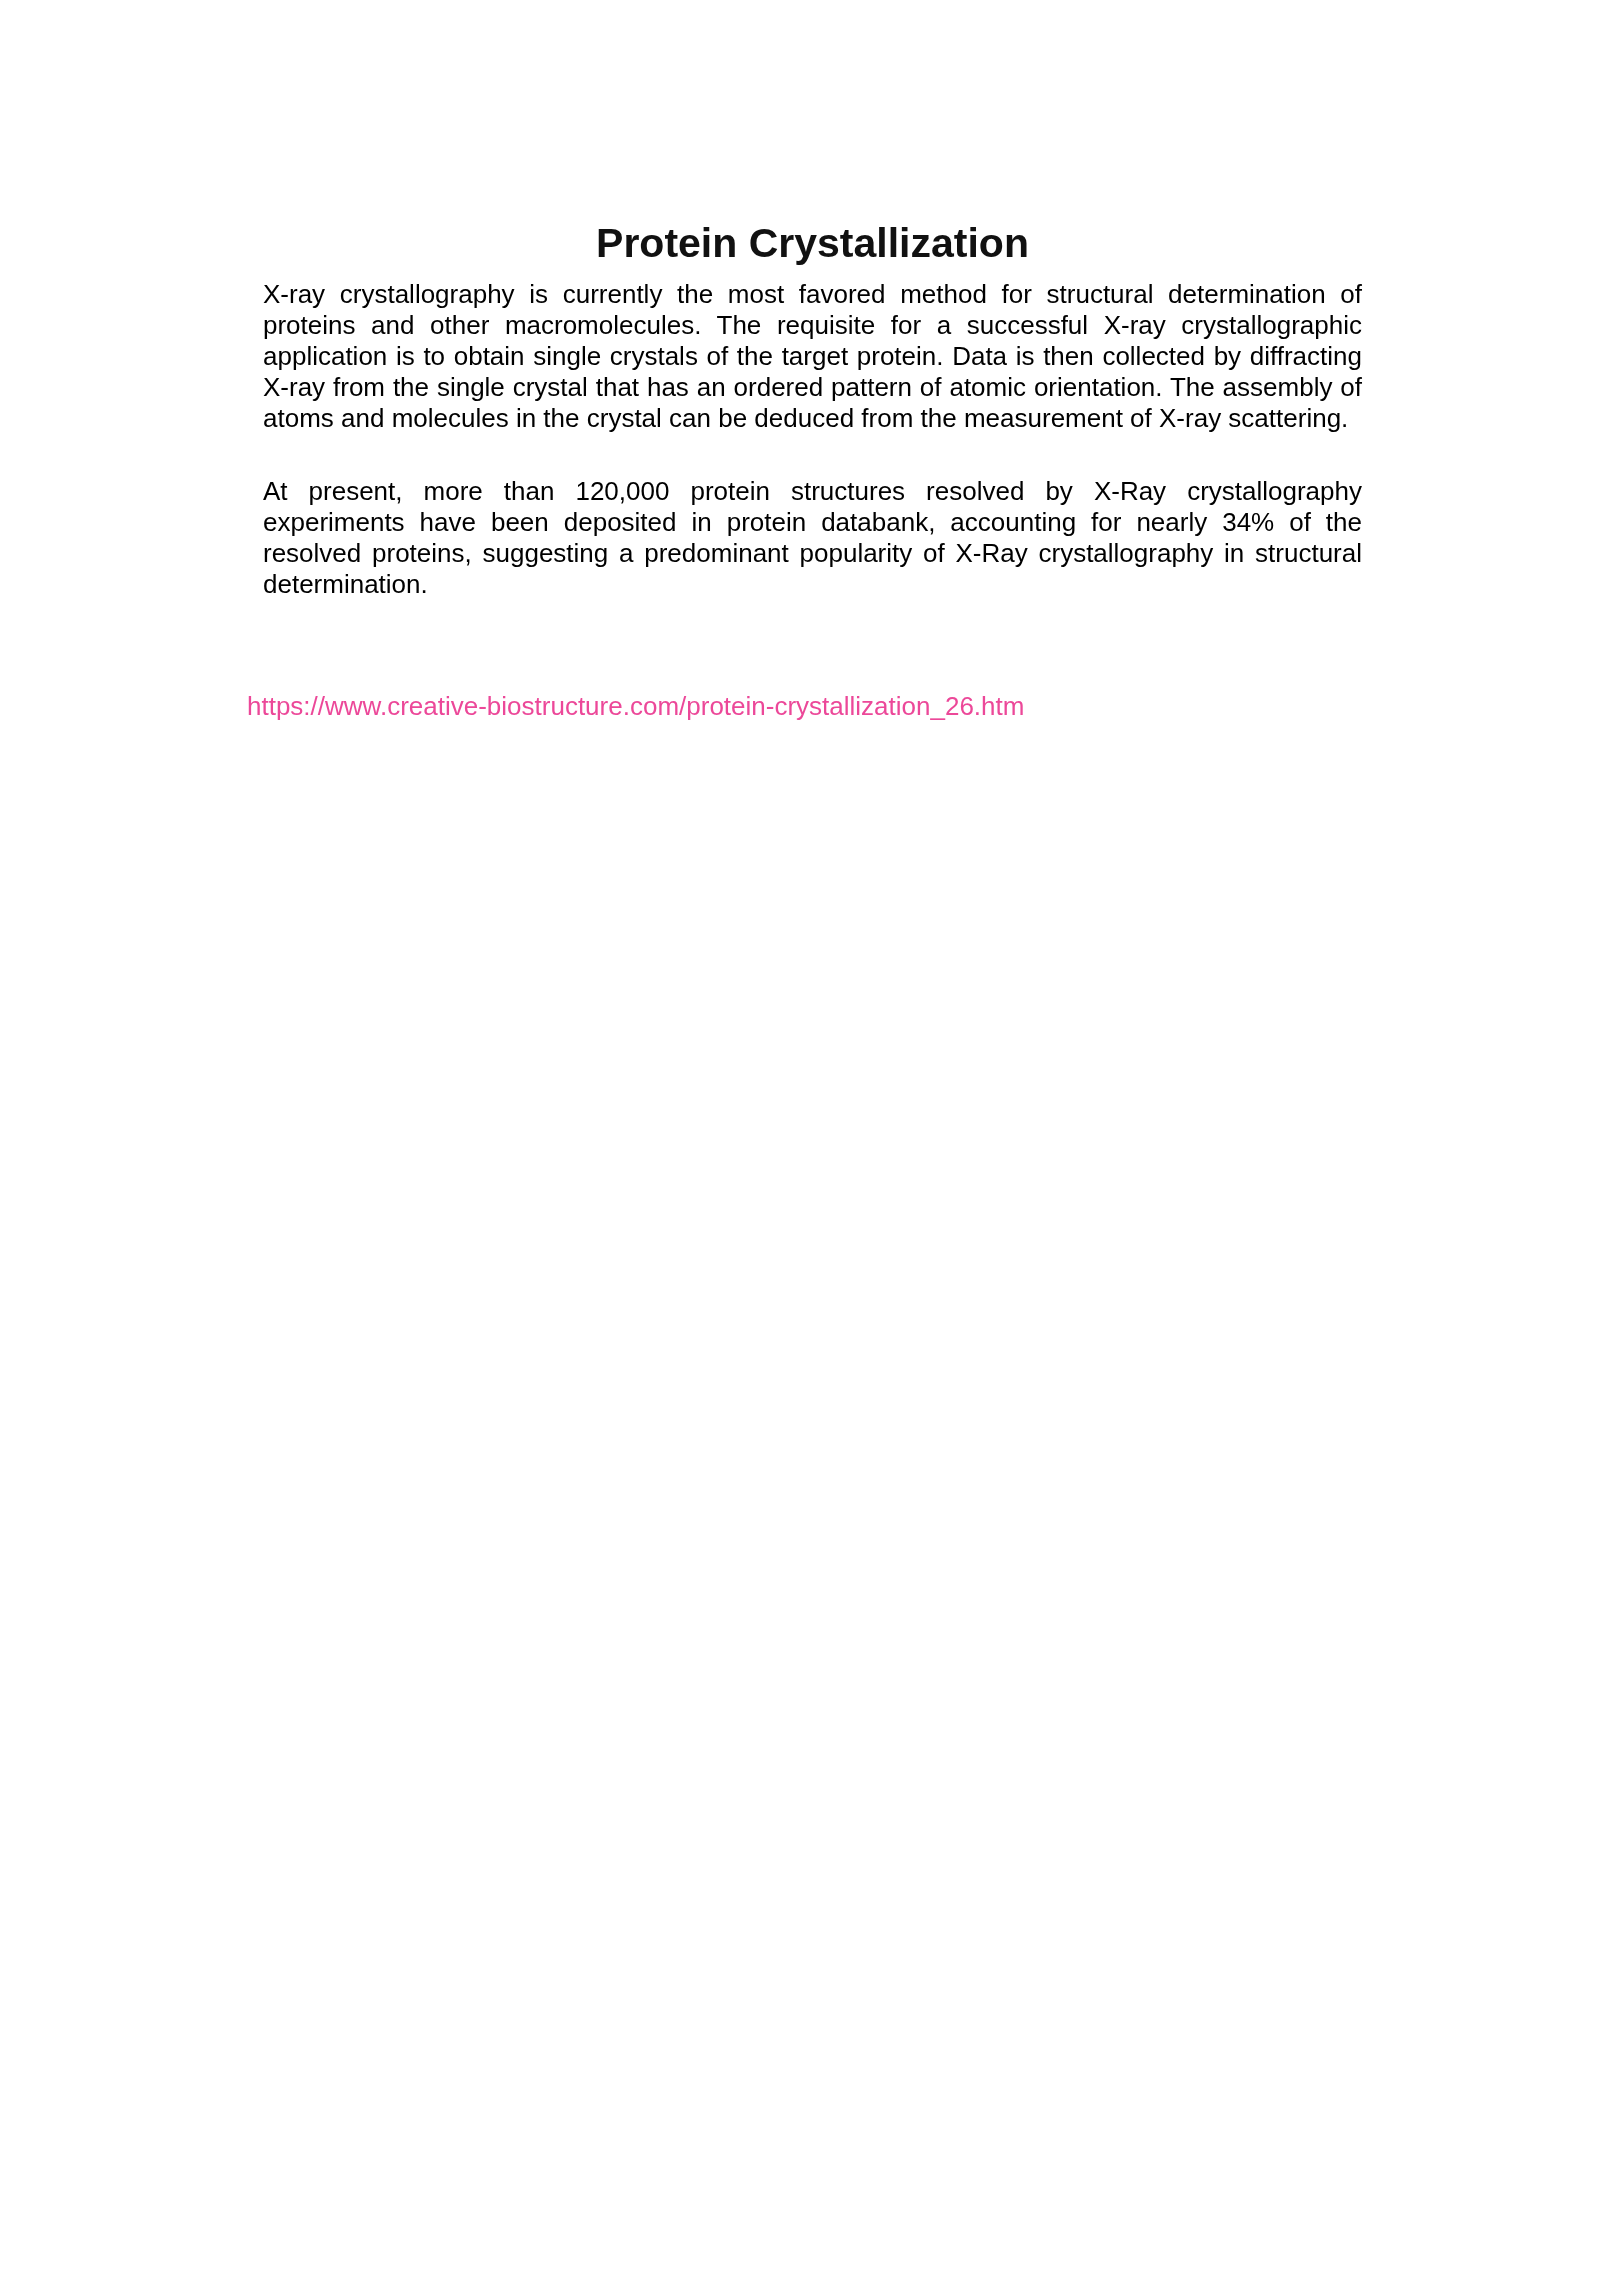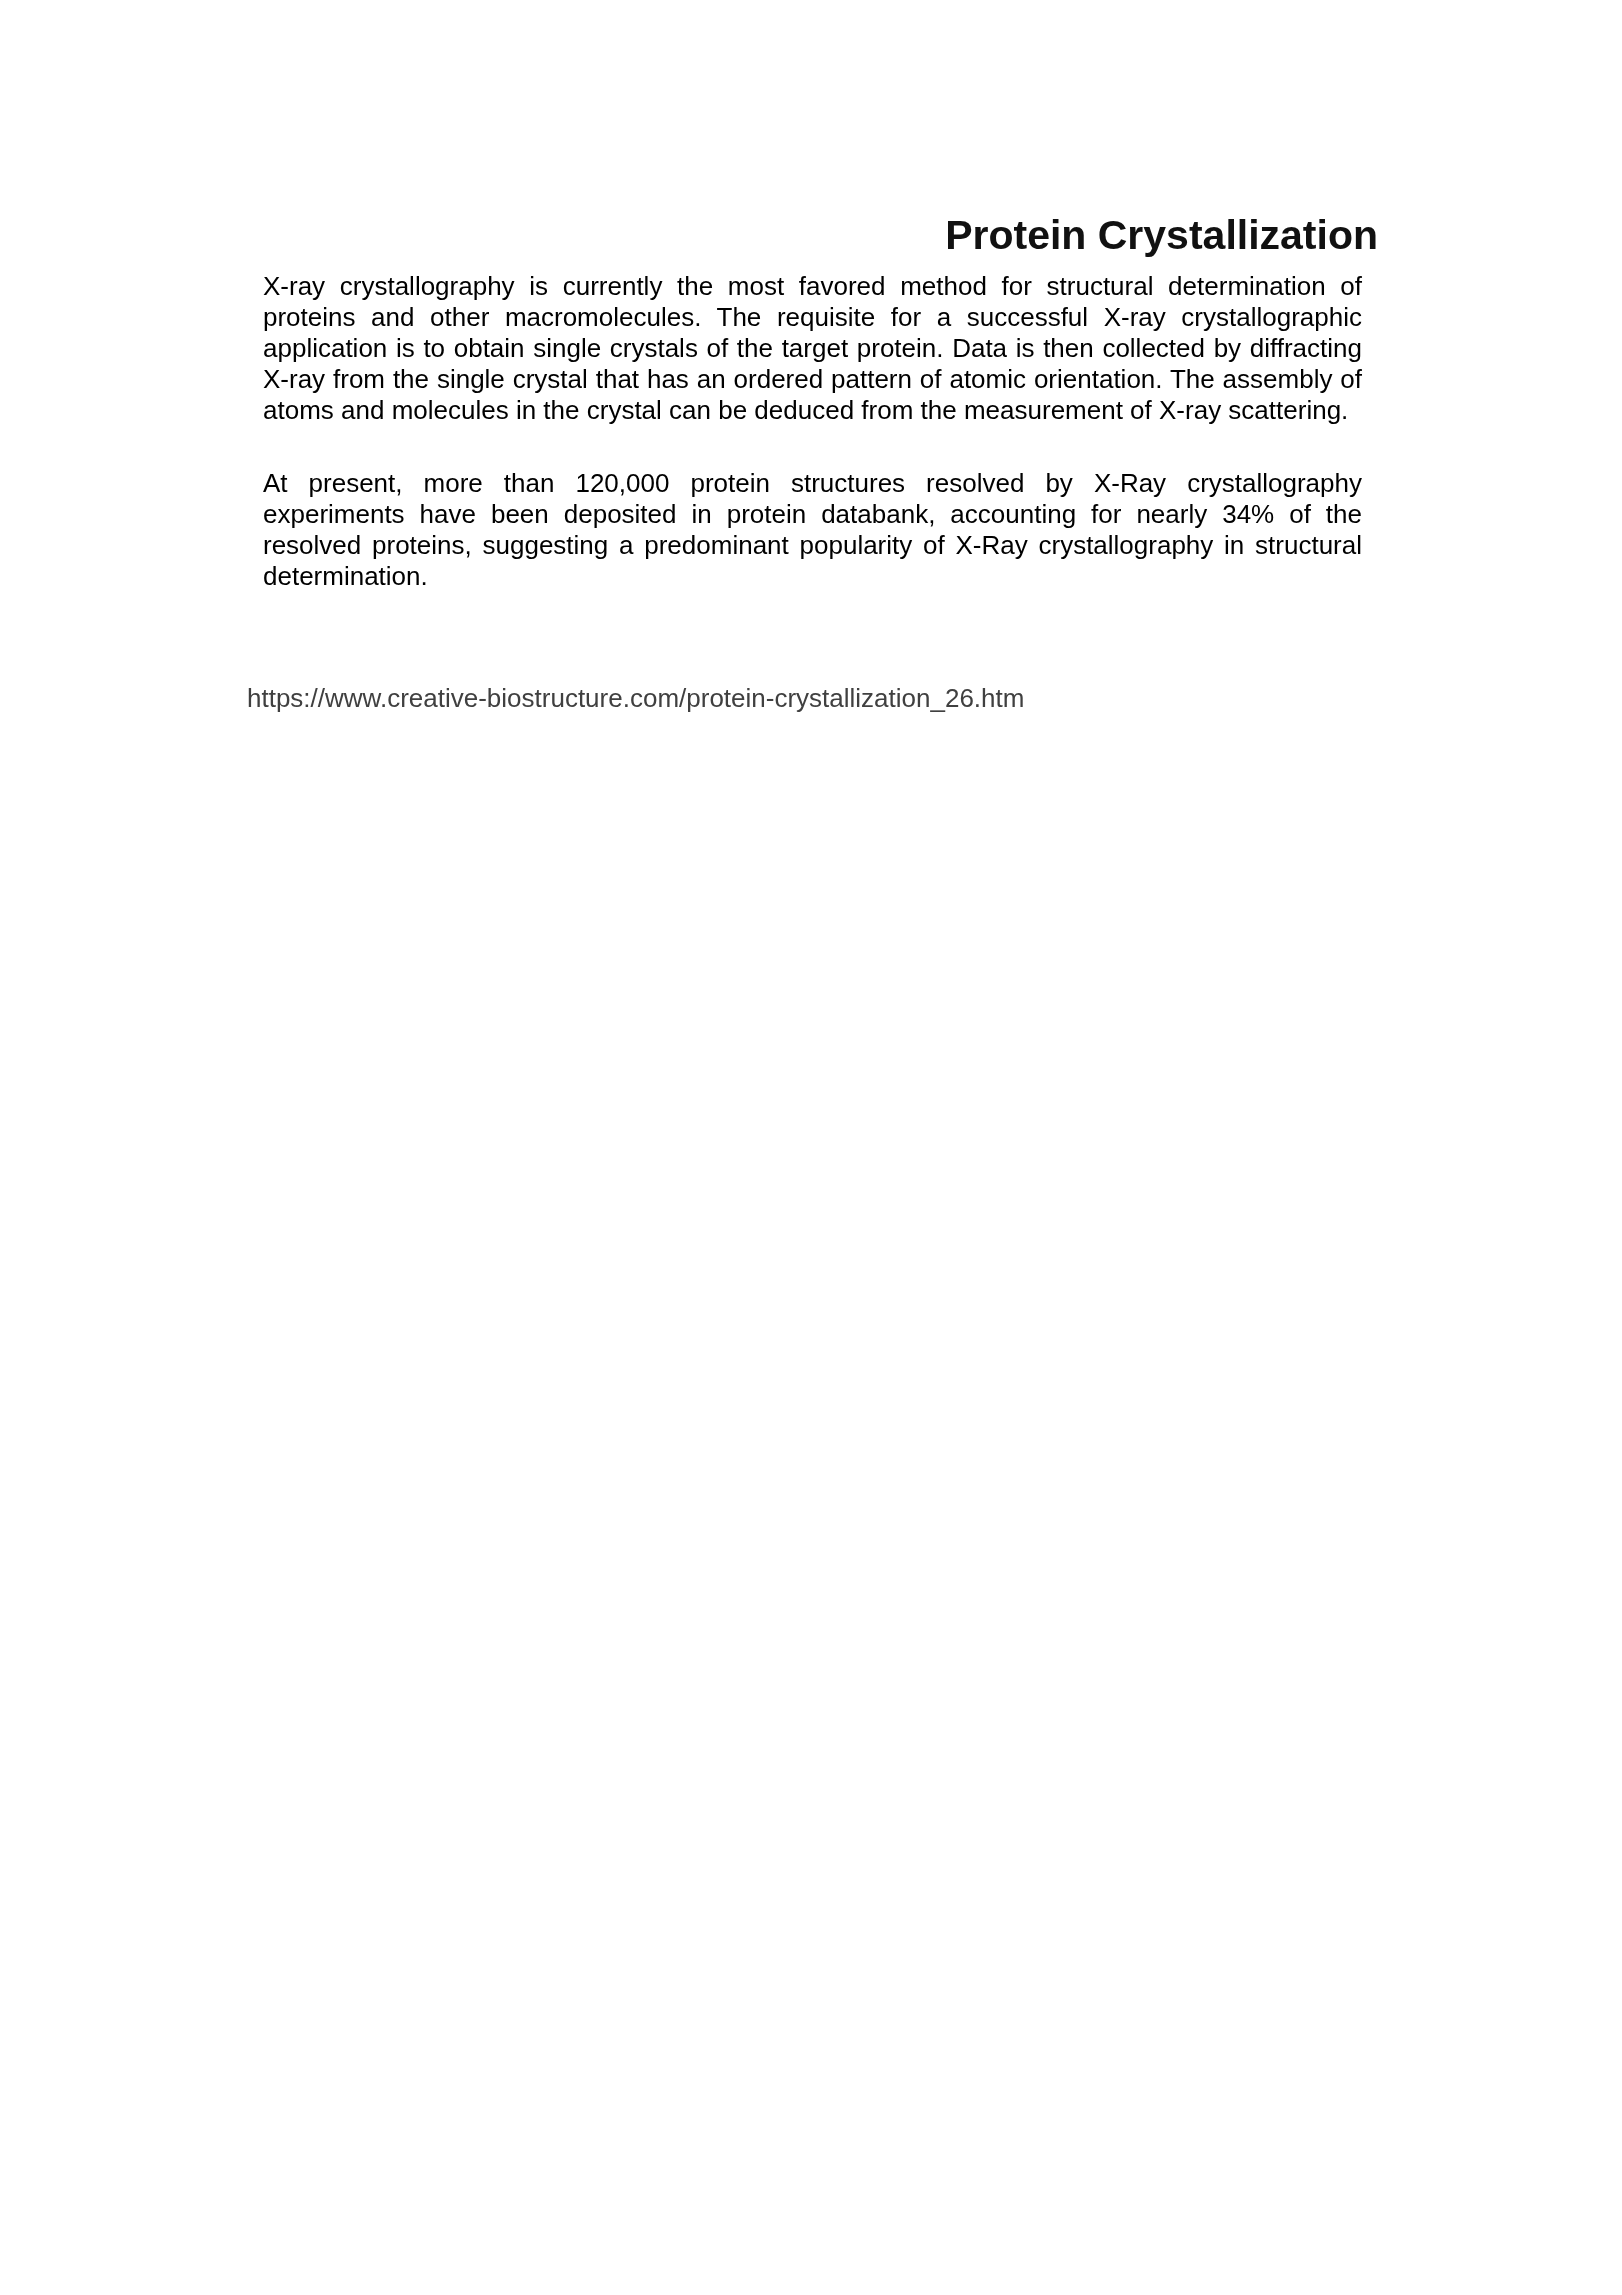--- a/index.html
+++ b/index.html
@@ -15,22 +15,22 @@
     }
     .page {
       position: absolute;
       left: 247px;
       top: 209px;
       width: 1131px;
       color: #1a1a1a;
       font-family: "Liberation Sans", "DejaVu Sans", sans-serif;
     }
     .title {
-      margin: 0;
-      text-align: right;
+      margin: 8px;
+      text-align: center;
       font-weight: bold;
       font-size: 41px;
       line-height: 53px;
       color: #111111;
       letter-spacing: 0px;
     }
     .para {
       margin: 16px;
       font-size: 26px;
       line-height: 31px;
@@ -38,21 +38,21 @@
       text-align-last: left;
       color: #000000;
     }
     .p1 { margin-top: 9px; }
     .p2 { margin-top: 42px; }
     .source {
       margin: 0;
       margin-top: 85px;
       font-size: 26px;
       line-height: 42px;
-      color: #404040;
+      color: #ec4899;
     }
   </style>
 </head>
 <body>
 
 <div class="page">
   <h1 class="title">Protein Crystallization</h1>
 
   <p class="para p1">X-ray crystallography is currently the most favored method for structural determination of proteins and other macromolecules. The requisite for a successful X-ray crystallographic application is to obtain single crystals of the target protein. Data is then collected by diffracting X-ray from the single crystal that has an ordered pattern of atomic orientation. The assembly of atoms and molecules in the crystal can be deduced from the measurement of X-ray scattering.</p>
 

